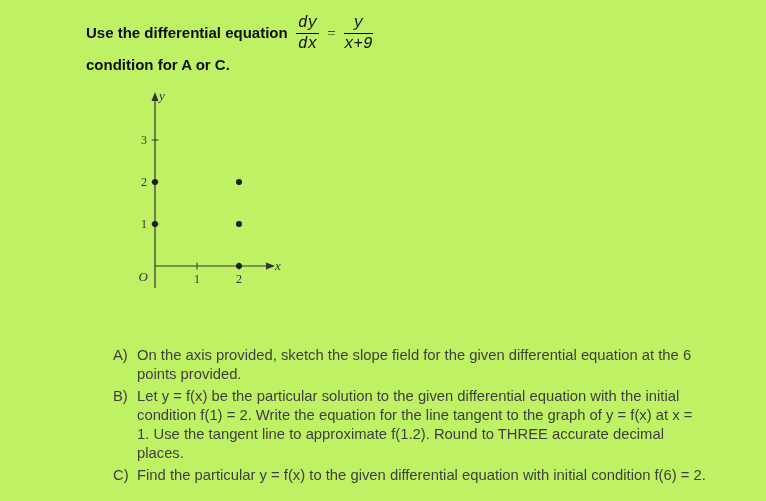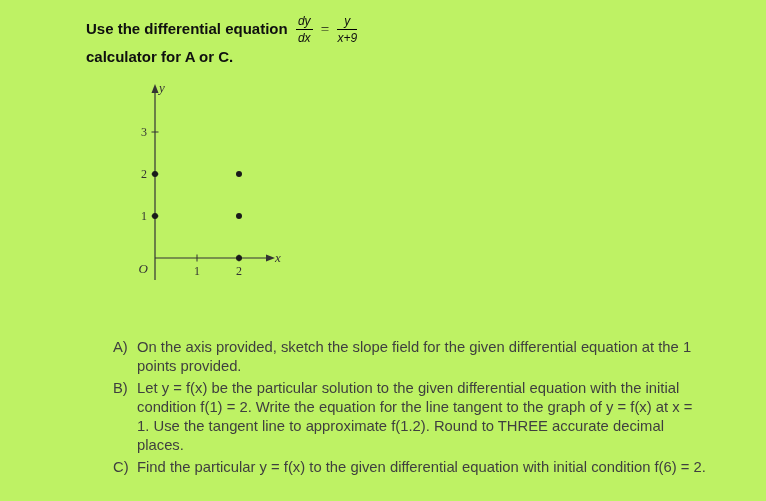--- a/index.html
+++ b/index.html
@@ -16,24 +16,24 @@
     padding:16px 70px 0 86px;
     font-weight:700;
     font-size:15px;
     line-height:23px;
     color:#0f0f0f;
   }
   .frac {
     display:inline-block;
     vertical-align:middle;
     text-align:center;
-    font-family:Liberation Sans, sans-serif;
+    font-family:Liberation Mono, monospace;
     font-style:italic;
     font-weight:400;
-    font-size:12px;
+    font-size:16px;
     line-height:1;
     margin:0 4px;
     transform:translateY(-1px);
   }
   .frac .num { display:block; border-bottom:1px solid #000; padding:0 2px 2px; }
   .frac .den { display:block; padding-top:2px; }
   .eq { font-family:"Liberation Serif", serif; font-weight:400; }
   
   .graph-wrap { margin:14px 0 0 128px; width:160px; height:206px; }
   .tick { font:12px "Liberation Serif", serif; fill:#333; }
@@ -52,21 +52,21 @@
 </head>
 <body>
 
 <div class="page">
 
   <div class="heading">
     <span>Use the differential equation</span>
     <span class="frac"><span class="num">dy</span><span class="den">dx</span></span>
     <span class="eq">=</span>
     <span class="frac"><span class="num">y</span><span class="den">x+9</span></span>
-    <div>calculator for A or C.</div>
+    <div>condition for A or C.</div>
   </div>
 
   <div class="graph-wrap">
     <svg id="graph-svg" width="160" height="206" viewBox="0 0 160 206">
         <line x1="27" y1="198" x2="27" y2="9" stroke="#333" stroke-width="1.2"></line>
         <polygon points="27,2 23.5,11 30.5,11" fill="#333"></polygon>
         <line x1="27" y1="176" x2="140" y2="176" stroke="#333" stroke-width="1.2"></line>
         <polygon points="147,176 138,172.5 138,179.5" fill="#333"></polygon>
         <line x1="69" y1="172.5" x2="69" y2="179.5" stroke="#333" stroke-width="1"></line>
         <text x="69" y="193" text-anchor="middle" class="tick">1</text>
@@ -85,21 +85,21 @@
         <circle cx="27" cy="92" r="3" fill="#1a1a1a"></circle>
         <circle cx="111" cy="176" r="3" fill="#1a1a1a"></circle>
         <circle cx="111" cy="134" r="3" fill="#1a1a1a"></circle>
         <circle cx="111" cy="92" r="3" fill="#1a1a1a"></circle>
       </svg>
   </div>
 
   <div class="questions">
     <div class="q">
       <span class="q-label">A)</span>
-      <span class="q-text">On the axis provided, sketch the slope field for the given differential equation at the 1 points provided.</span>
+      <span class="q-text">On the axis provided, sketch the slope field for the given differential equation at the 6 points provided.</span>
     </div>
     <div class="q">
       <span class="q-label">B)</span>
       <span class="q-text">Let y = f(x) be the particular solution to the given differential equation with the initial condition f(1) = 2. Write the equation for the line tangent to the graph of y = f(x) at x = 1. Use the tangent line to approximate f(1.2). Round to THREE accurate decimal places.</span>
     </div>
     <div class="q">
       <span class="q-label">C)</span>
       <span class="q-text">Find the particular y = f(x) to the given differential equation with initial condition f(6) = 2.</span>
     </div>
   </div>

